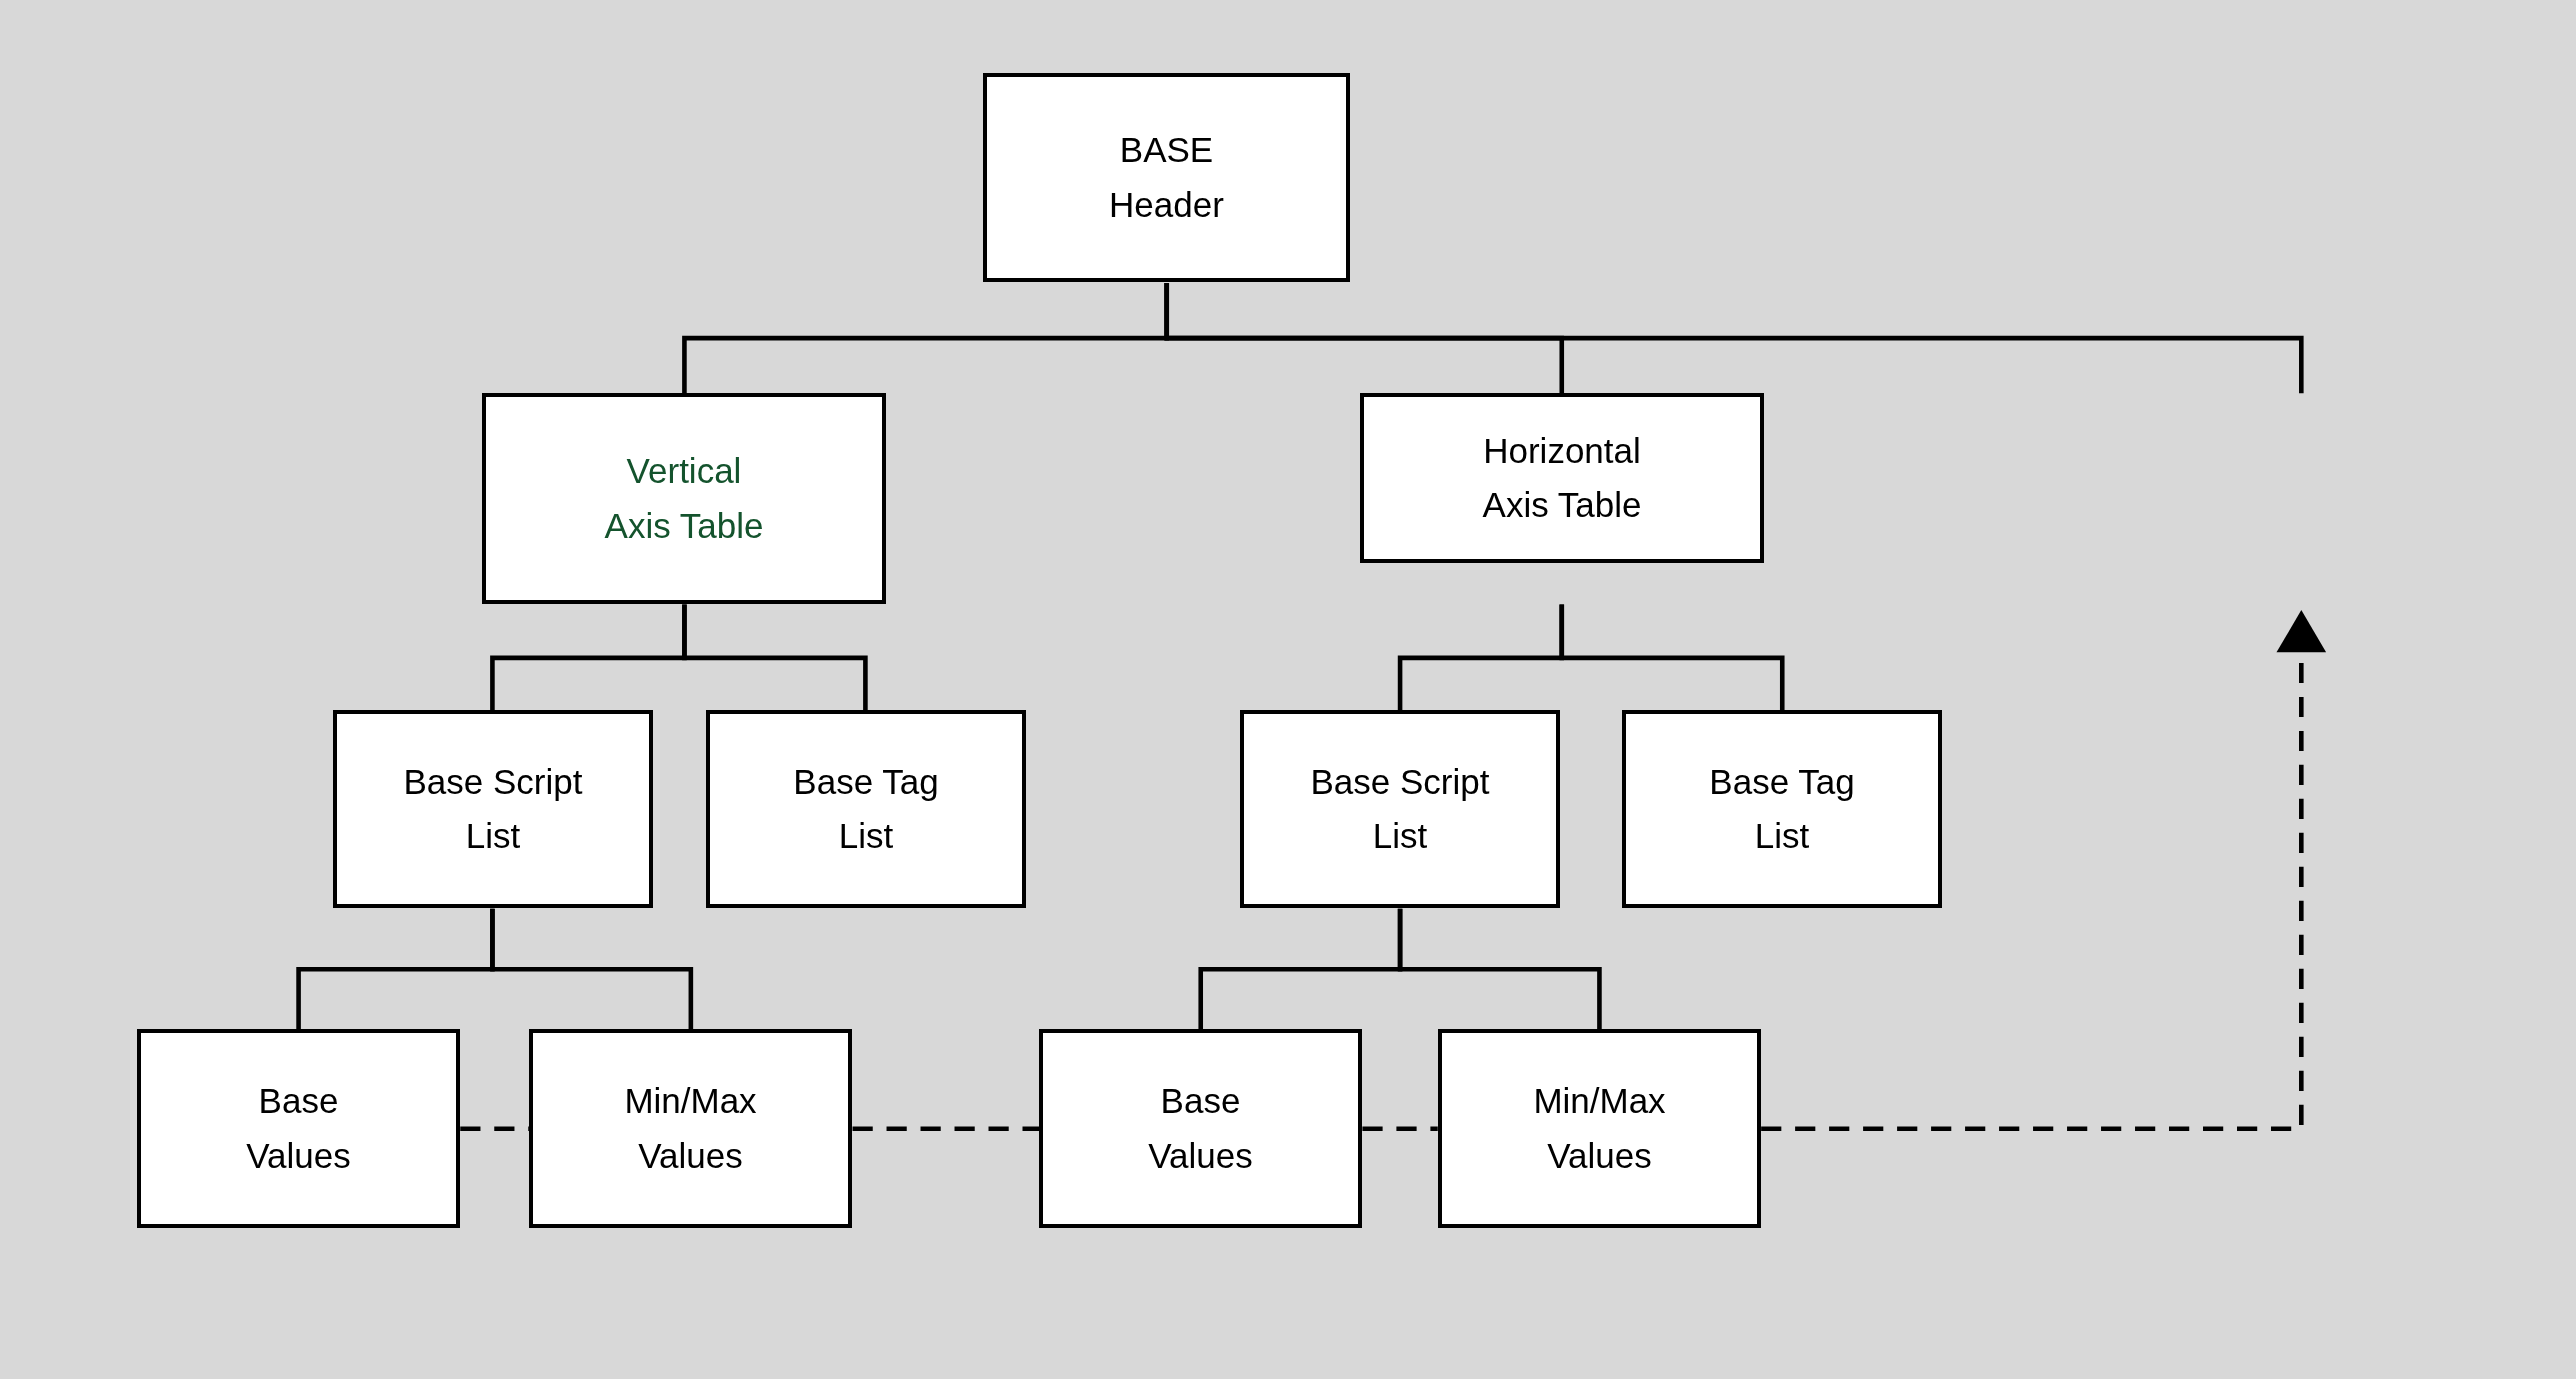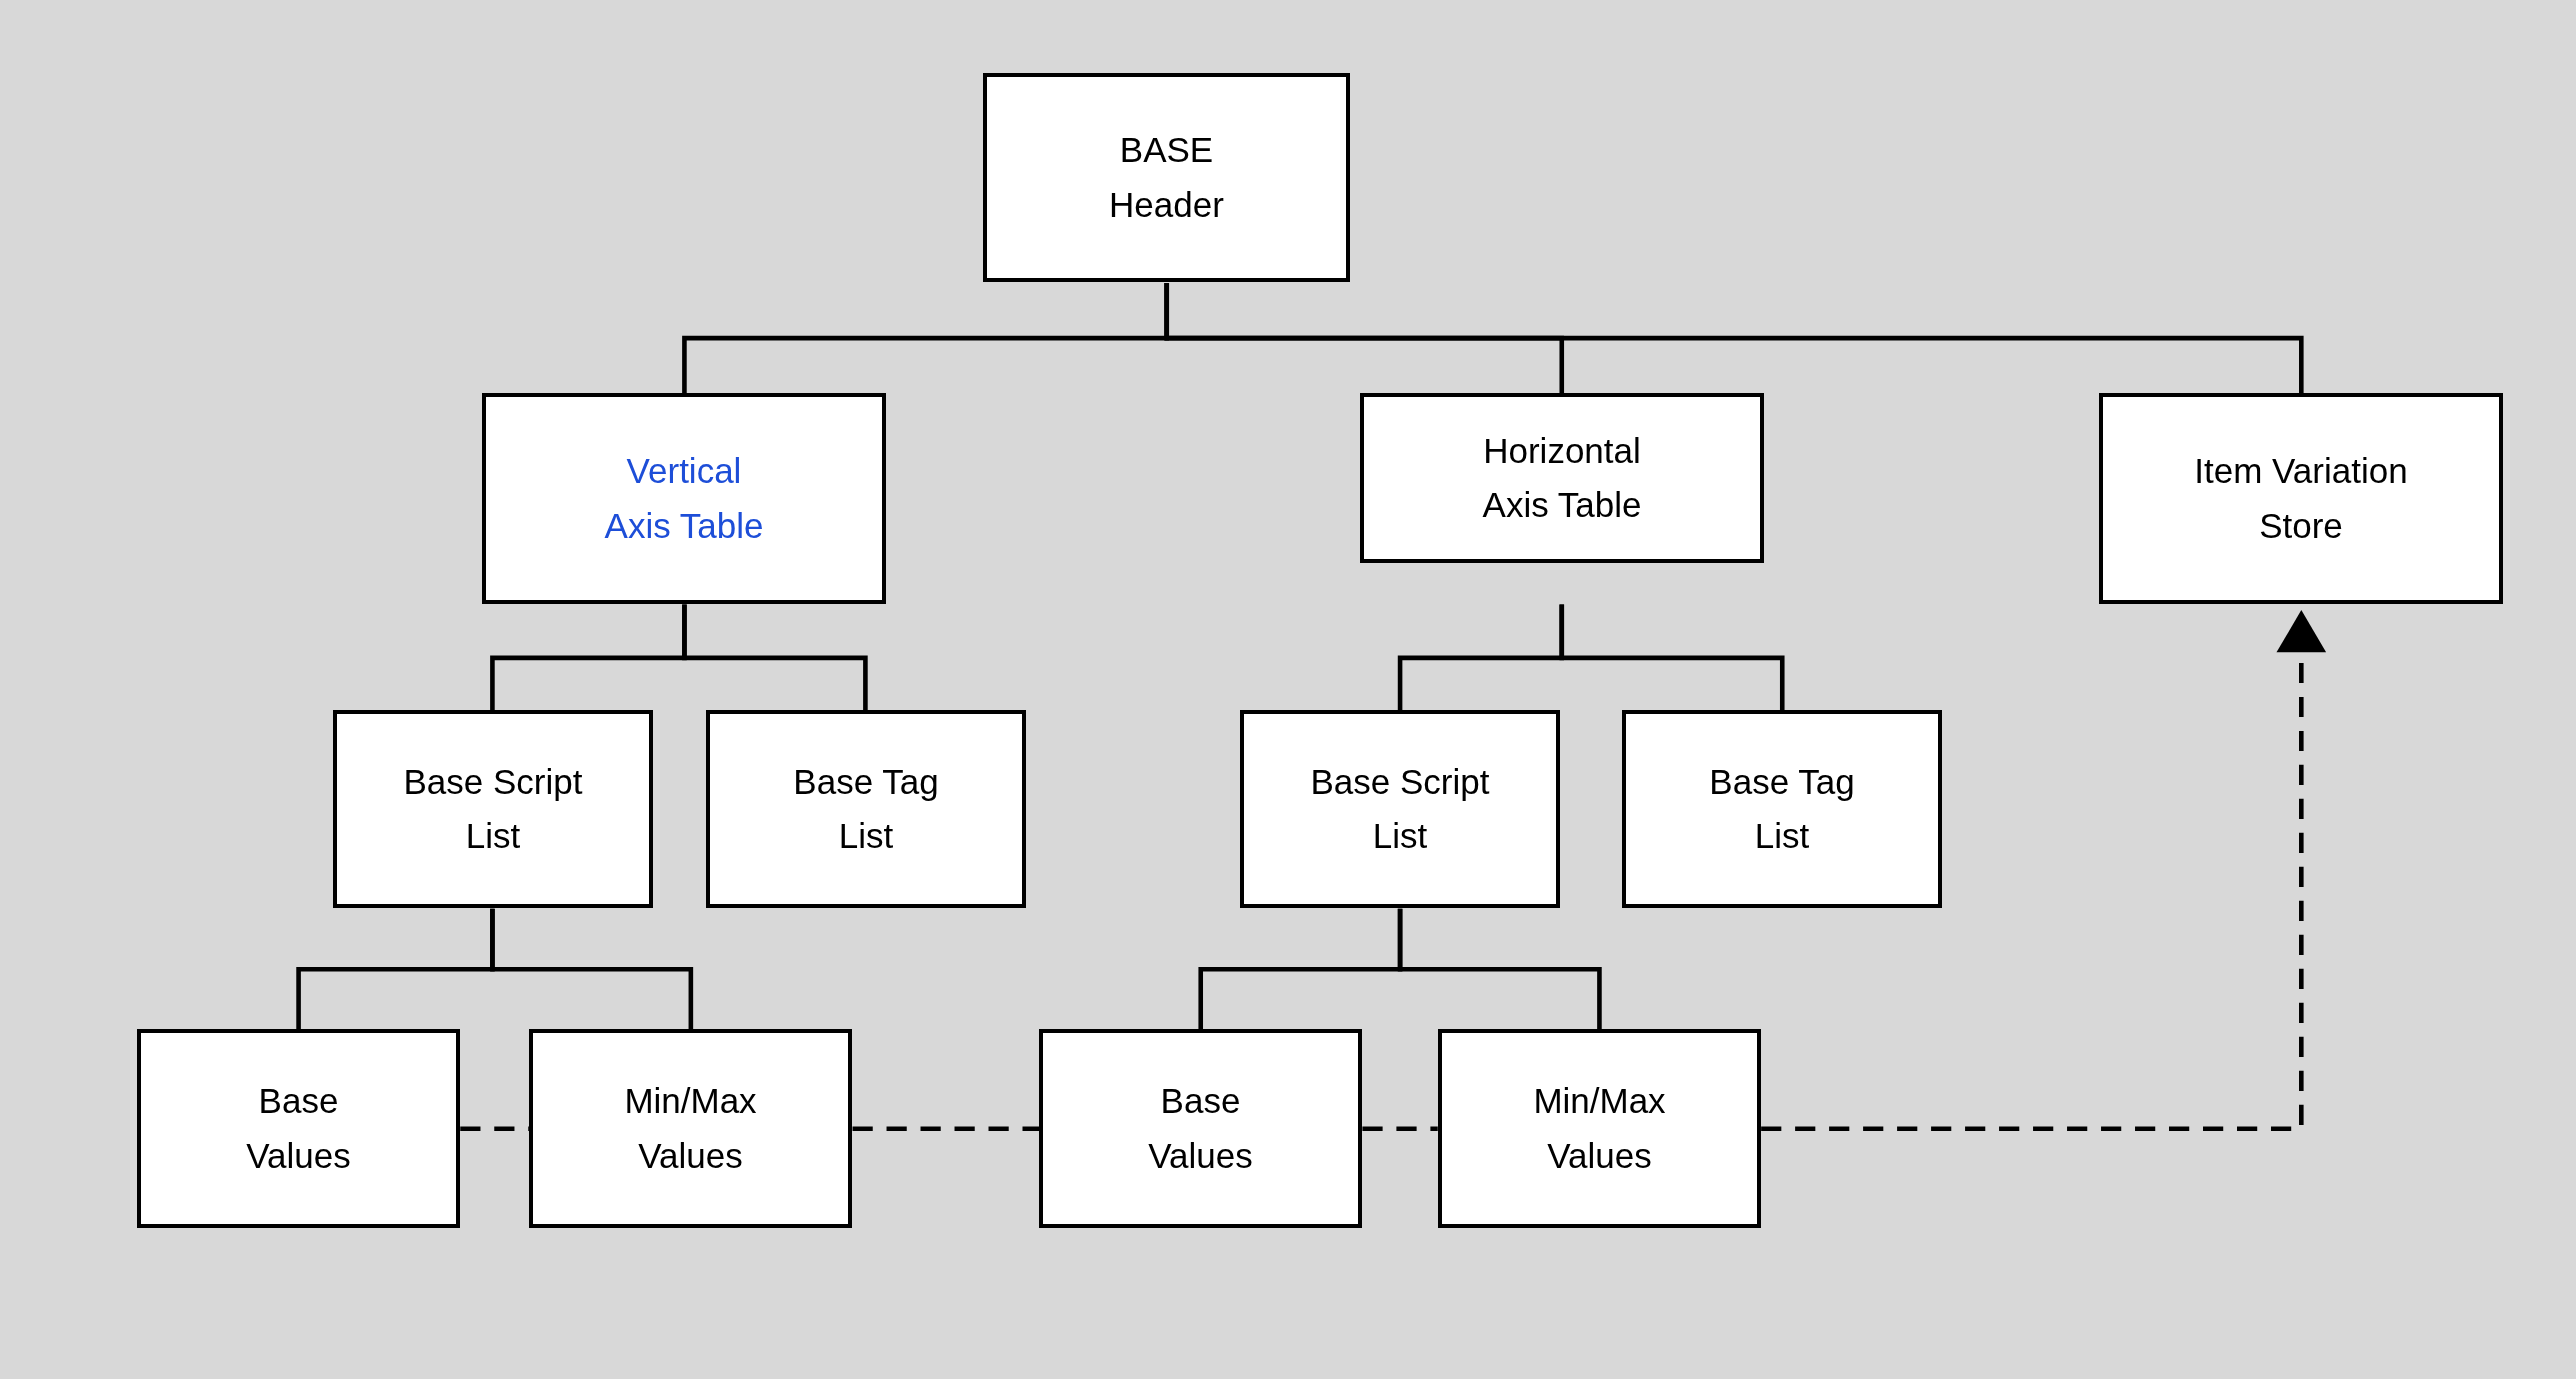--- a/index.html
+++ b/index.html
@@ -52,26 +52,24 @@
       <path d="M 501 1228.5 H 576" fill="none" stroke="#000000" stroke-width="5" stroke-dasharray="22 15"></path>
       <path d="M 928 1228.5 H 1131" fill="none" stroke="#000000" stroke-width="5" stroke-dasharray="22 15"></path>
       <path d="M 1483 1228.5 H 1565" fill="none" stroke="#000000" stroke-width="5" stroke-dasharray="22 15"></path>
       <path d="M 1917 1228.5 H 2505 V 710" fill="none" stroke="#000000" stroke-width="5" stroke-dasharray="22 15"></path>
       <polygon points="2505,664 2478,710 2532,710" fill="#000000"></polygon>
     </svg>
 
   <div class="node" style="left: 983px; top: 73px; width: 367px; height: 209px; background: rgb(255, 255, 255); border-color: rgb(0, 0, 0); color: rgb(0, 0, 0);">BASE
 Header</div>
 
-  <div class="node" style="left: 482px; top: 393px; width: 404px; height: 211px; background: rgb(255, 255, 255); border-color: rgb(0, 0, 0); color: #1d4ed8;">Vertical
+  <div class="node" style="left: 482px; top: 393px; width: 404px; height: 211px; background: rgb(255, 255, 255); border-color: rgb(0, 0, 0); color: #14532d;">Vertical
 Axis Table</div>
   <div class="node" style="left: 1360px; top: 393px; width: 404px; height: 170px; background: rgb(255, 255, 255); border-color: rgb(0, 0, 0); color: rgb(0, 0, 0);">Horizontal
 Axis Table</div>
-  <div class="node" style="left: 2099px; top: 393px; width: 404px; height: 211px; background: rgb(255, 255, 255); border-color: rgb(0, 0, 0); color: rgb(0, 0, 0);">Item Variation
-Store</div>
 
   <div class="node" style="left: 333px; top: 710px; width: 320px; height: 198px; background: rgb(255, 255, 255); border-color: rgb(0, 0, 0); color: rgb(0, 0, 0);">Base Script
 List</div>
   <div class="node" style="left: 706px; top: 710px; width: 320px; height: 198px; background: rgb(255, 255, 255); border-color: rgb(0, 0, 0); color: rgb(0, 0, 0);">Base Tag
 List</div>
   <div class="node" style="left: 1240px; top: 710px; width: 320px; height: 198px; background: rgb(255, 255, 255); border-color: rgb(0, 0, 0); color: rgb(0, 0, 0);">Base Script
 List</div>
   <div class="node" style="left: 1622px; top: 710px; width: 320px; height: 198px; background: rgb(255, 255, 255); border-color: rgb(0, 0, 0); color: rgb(0, 0, 0);">Base Tag
 List</div>
 

